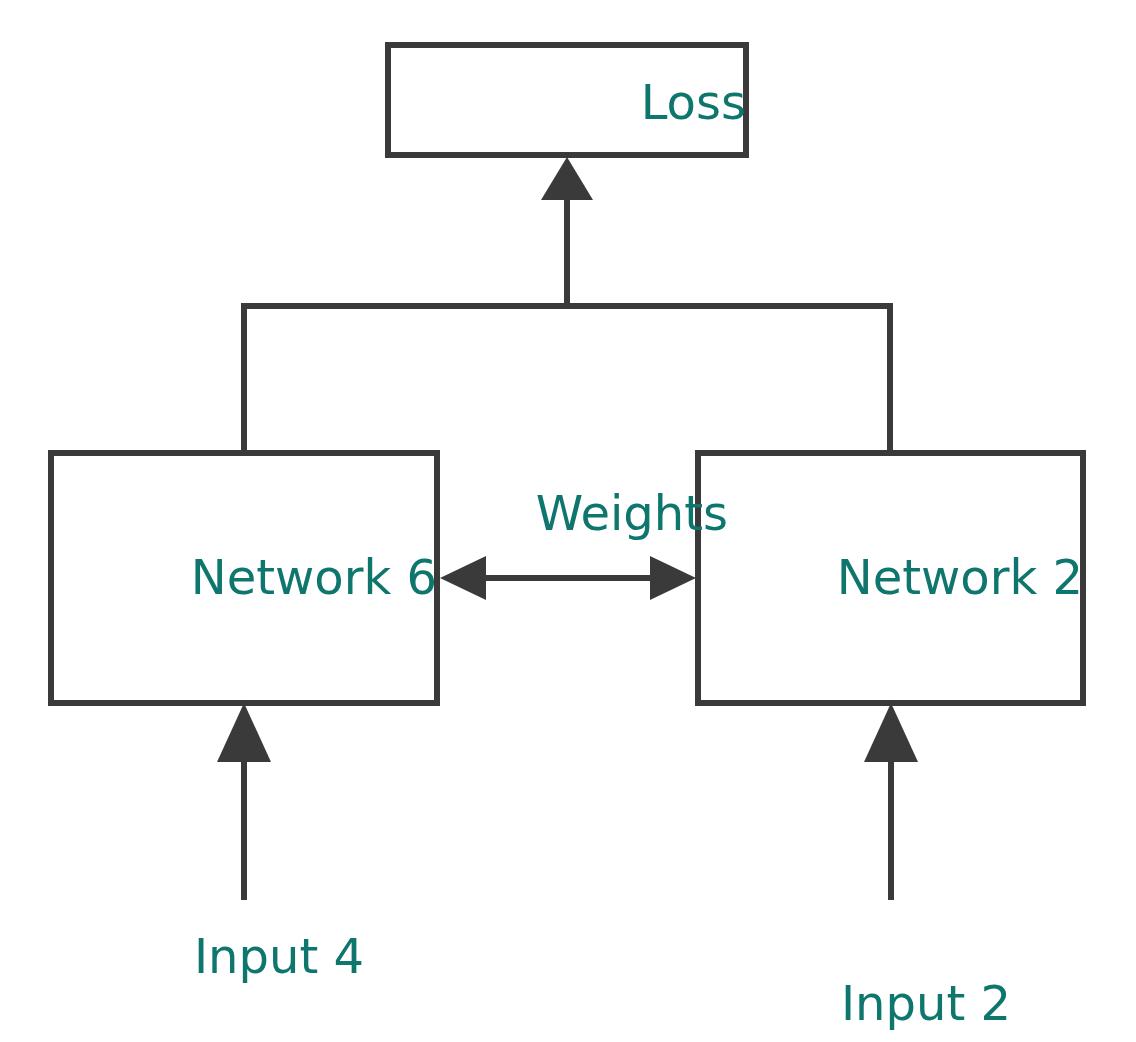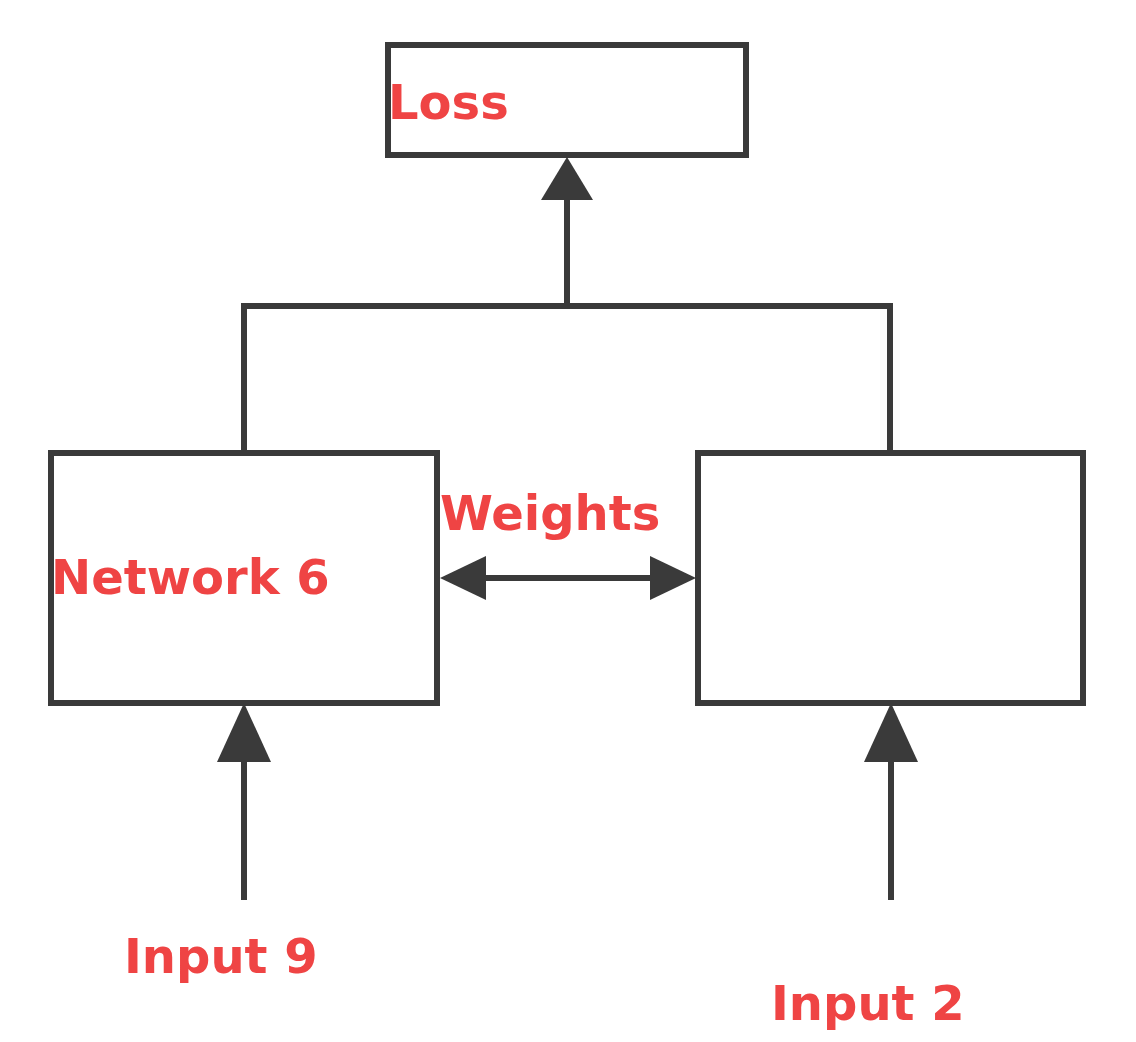--- a/index.html
+++ b/index.html
@@ -24,24 +24,24 @@
     position: absolute;
     left: 0;
     top: 0;
     width: 1136px;
     height: 1042px;
     display: block;
   }
   
   .node-label {
     position: absolute;
-    text-align: left;
-    color: #ef4444;
+    text-align: right;
+    color: #0f766e;
     font-family: "DejaVu Sans", sans-serif;
-    font-weight: 700;
+    font-weight: 400;
     white-space: nowrap;
     line-height: 1;
     -webkit-font-smoothing: antialiased;
   }
   .label-loss {
     left: 388px;
     top: 78px;
     width: 358px;
     font-size: 48px;
   }
@@ -108,20 +108,21 @@
 
     <line x1="478" y1="578" x2="658" y2="578" stroke="#3a3a3a" stroke-width="6"></line>
     <path d="M440,578 L486,556 L486,600 z" fill="#3a3a3a"></path>
     <path d="M696,578 L650,556 L650,600 z" fill="#3a3a3a"></path>
   </svg>
 
   <div class="node-label label-loss">Loss</div>
 
   <div class="node-label label-net1">Network 6</div>
 
+  <div class="node-label label-net2">Network 2</div>
 
   <div class="node-label label-weights">Weights</div>
 
-  <div class="node-label label-input1">Input 9</div>
+  <div class="node-label label-input1">Input 4</div>
 
   <div class="node-label label-input2">Input 2</div>
 
 </div>
 
 </body></html>

